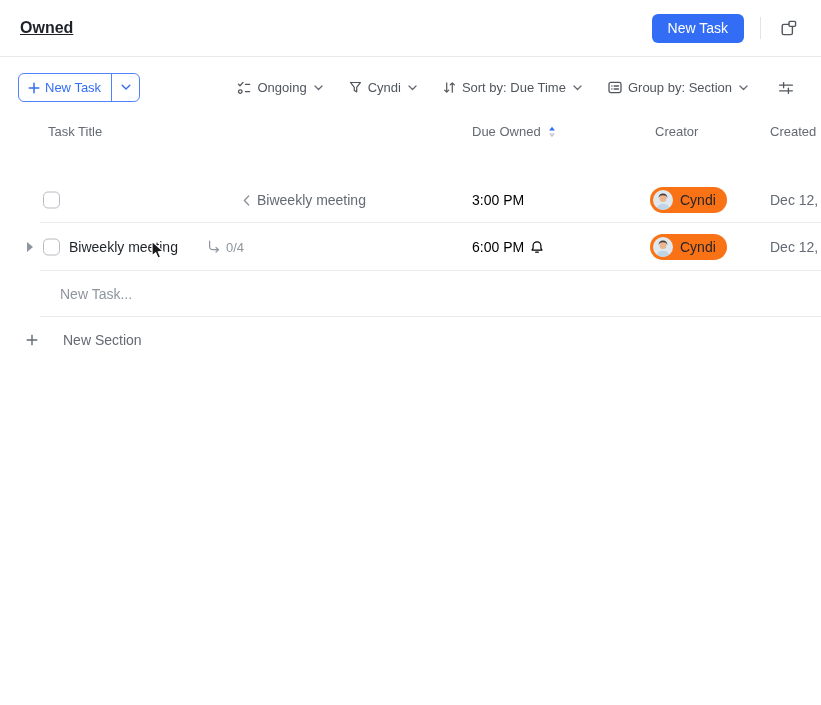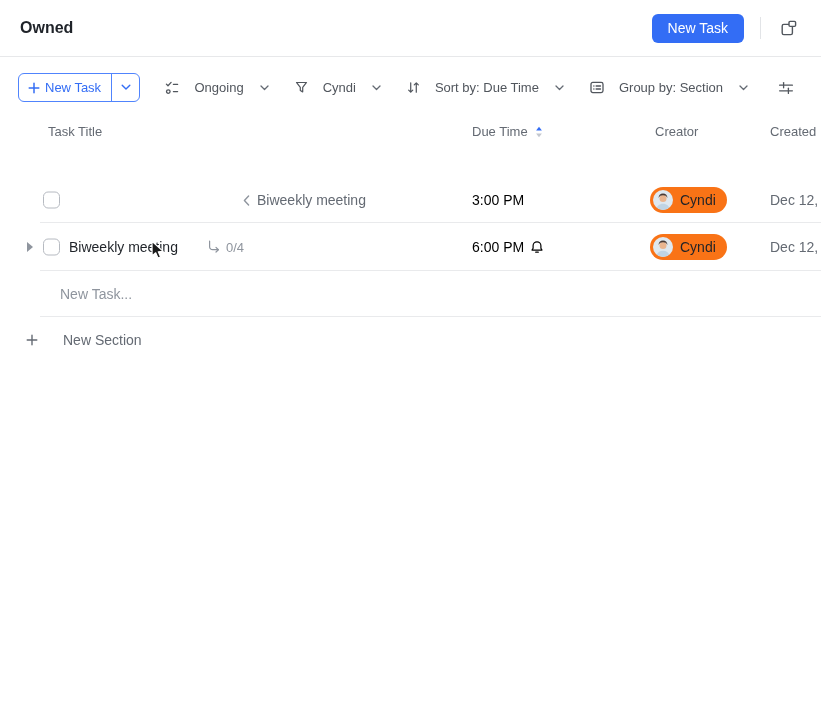--- a/index.html
+++ b/index.html
@@ -5,37 +5,37 @@
   * { margin:0; padding:0; box-sizing:border-box; }
   html,body { background:#fff; }
   .app {
     position:relative; width:821px; height:705px; background:#fff;
     overflow:hidden; font-family:"Liberation Sans", sans-serif; color:#1f2329;
   }
 
   
   .header { position:absolute; top:0; left:0; right:0; height:57px; border-bottom:1px solid #e7e8ea; background:#fff; }
   .page-title { position:absolute; left:20px; top:0; height:56px; display:flex; align-items:center;
-                font-size:16px; font-weight:700; color:#1f2329; }
+                font-size:16px; font-weight:700; color:#1f2329;text-decoration:underline; }
   .header-actions { position:absolute; right:20px; top:0; height:56px; display:flex; align-items:center; gap:16px; }
   .btn-primary { min-width:86px; height:29px; padding:0 16px; border:none; border-radius:6px;
                  background:#336df5; color:#fff; font-size:14px; font-family:inherit;
                  display:flex; align-items:center; justify-content:center; cursor:pointer; }
   .v-divider { width:1px; height:22px; background:#e2e4e7; }
   .icon-btn { display:flex; align-items:center; justify-content:center; width:24px; height:24px;
               color:#51565d; background:none; border:none; cursor:pointer; }
 
   
   .split-btn { position:absolute; left:18px; top:73px; height:29px; display:flex; align-items:stretch;
                border:1px solid #5084fd; border-radius:6px; background:#fff; overflow:hidden; }
   .split-main { display:flex; align-items:center; gap:5px; padding:0 10px 0 9px; color:#336df5;
                 font-size:13px; border-right:1px solid #5084fd; cursor:pointer; }
   .split-caret { width:27px; display:flex; align-items:center; justify-content:center; color:#336df5; cursor:pointer; }
   .toolbar-right { position:absolute; right:23px; top:73px; height:29px; display:flex; align-items:center; gap:26px; }
-  .tb-item { display:flex; align-items:center; gap:15px; font-size:13px; color:#51565d; cursor:pointer; white-space:nowrap; }
+  .tb-item { display:flex; align-items:center; gap:6px; font-size:13px; color:#51565d; cursor:pointer; white-space:nowrap; }
   .tb-item .chev { color:#646a73; margin-left:1px; display:flex; }
 
   
   .col-label { position:absolute; top:124px; font-size:13px; color:#646a73; white-space:nowrap; }
   .col-title { left:48px; }
   .col-due { left:472px; display:flex; align-items:center; gap:7px; }
   .col-creator { left:655px; }
   .col-created { left:770px; }
 
   
@@ -191,21 +191,21 @@
             <path d="M5.6 1.6v5.2"></path>
             <path d="M1.6 9.8h12.8"></path>
             <path d="M10.4 7.2v5.2"></path>
         </svg>
       </span>
     </button>
   </div>
 
   <div class="col-label col-title">Task Title</div>
   <div class="col-label col-due">
-    <span>Due Time</span>
+    <span>Due Owned</span>
     <span>
       <svg width="8" height="12" viewBox="0 0 8 12">
           <path d="M4 0.8 6.9 4.6H1.1z" fill="#336df5"></path>
           <path d="M4 11.2 1.1 7.4h5.8z" fill="#c3c7cf"></path>
         </svg>
     </span>
   </div>
   <div class="col-label col-creator">Creator</div>
   <div class="col-label col-created">Created</div>
 

